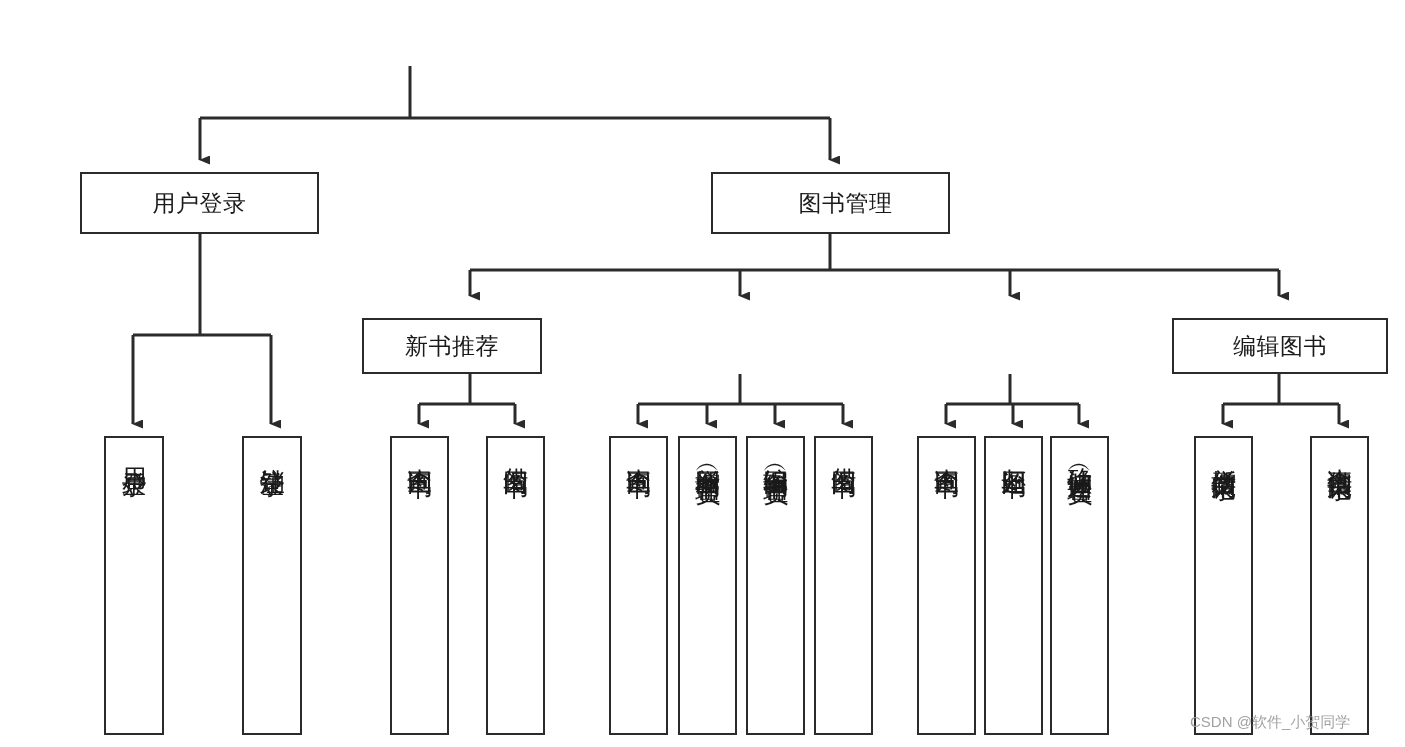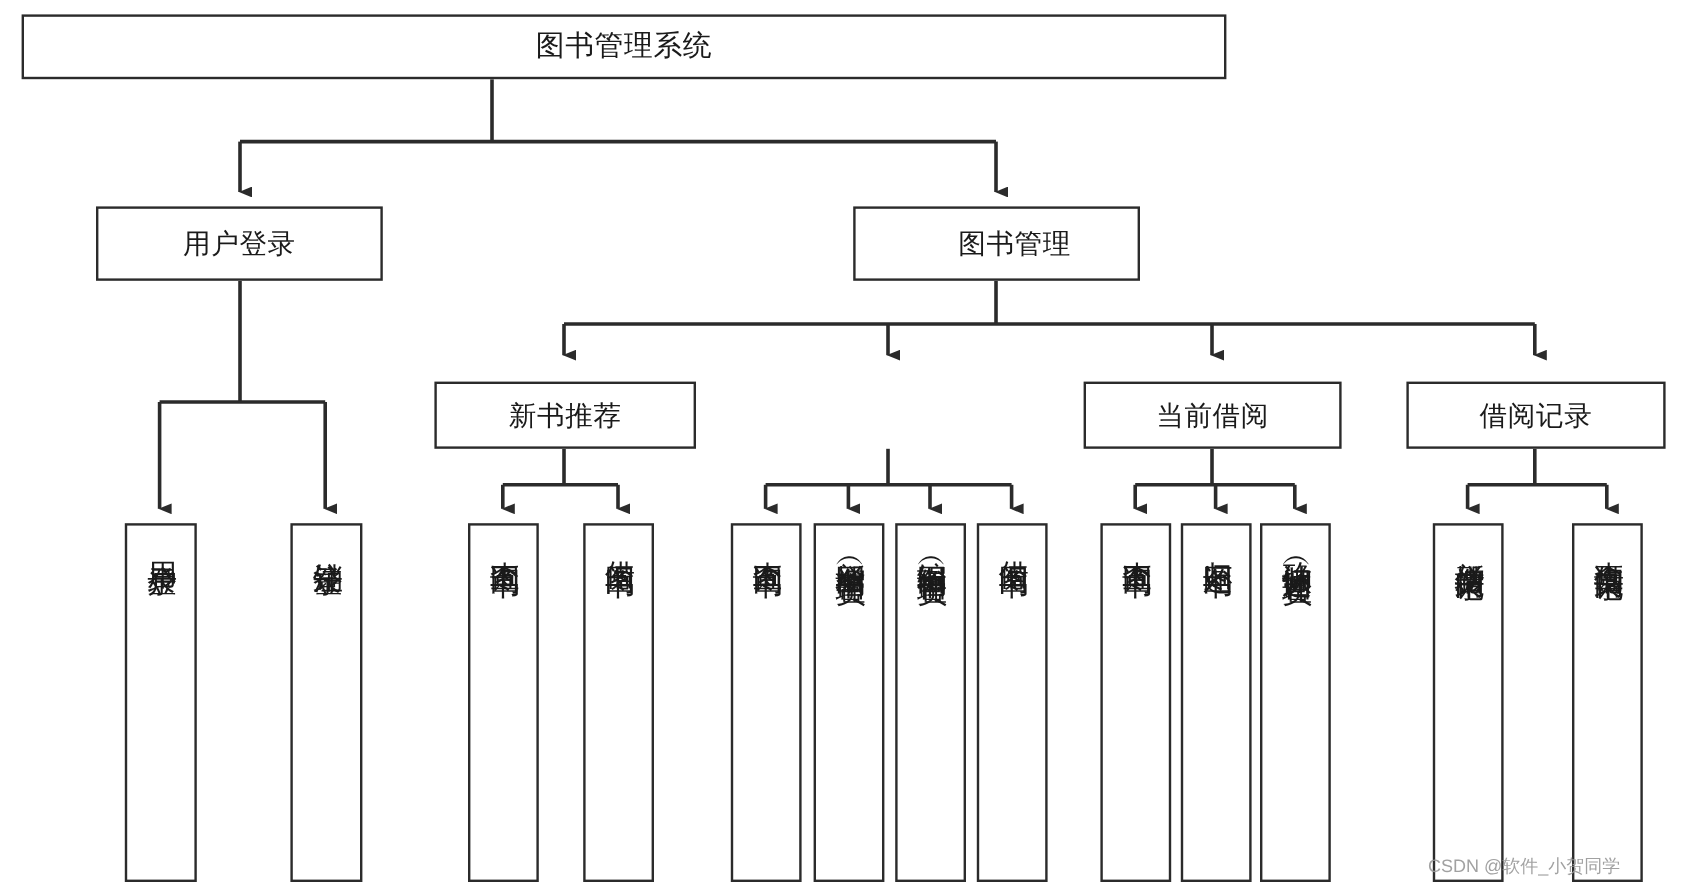--- a/index.html
+++ b/index.html
@@ -120,39 +120,33 @@
       <path d="M 1013 404 L 1013 424" marker-end="url(#arrowhead)"></path>
       <path d="M 1079 404 L 1079 424" marker-end="url(#arrowhead)"></path>
 
       <path d="M 1279 374 L 1279 404"></path>
       <path d="M 1223 404 L 1339 404"></path>
       <path d="M 1223 404 L 1223 424" marker-end="url(#arrowhead)"></path>
       <path d="M 1339 404 L 1339 424" marker-end="url(#arrowhead)"></path>
     </g>
   </svg>
 
-  <div class="node horiz root" id="node-root" style="left: 18px; top: 12px; width: 1004px; height: 54px;">
-    <span class="node-label">图书管理系统</span>
-  </div>
 
   <div class="node horiz" id="node-l1-0" style="left: 80px; top: 172px; width: 239px; height: 62px;">
     <span class="node-label">用户登录</span>
   </div>
   <div class="node horiz" id="node-l1-1" style="left: 711px; top: 172px; width: 239px; height: 62px; padding-left: 30px;">
     <span class="node-label">图书管理</span>
   </div>
 
-  <div class="node horiz" id="node-l2-0" style="left: 362px; top: 318px; width: 218px; height: 56px;">
+  <div class="node horiz" id="node-l2-0" style="left: 362px; top: 318px; width: 180px; height: 56px;">
     <span class="node-label">新书推荐</span>
   </div>
-  <div class="node horiz" id="node-l2-2" style="left: 903px; top: 318px; width: 215px; height: 56px;">
-    <span class="node-label">当前借阅</span>
-  </div>
   <div class="node horiz" id="node-l2-3" style="left: 1172px; top: 318px; width: 216px; height: 56px;">
-    <span class="node-label">借阅记录</span>
+    <span class="node-label">编辑图书</span>
   </div>
 
   <div class="node vert" id="node-leaf-0" style="left: 104px; top: 436px; width: 60px; height: 299px;">
     <span class="node-label">用户登录</span>
   </div>
   <div class="node vert" id="node-leaf-1" style="left: 242px; top: 436px; width: 60px; height: 299px;">
     <span class="node-label">注销登录</span>
   </div>
   <div class="node vert" id="node-leaf-2" style="left: 390px; top: 436px; width: 59px; height: 299px;">
     <span class="node-label">查询图书</span>

